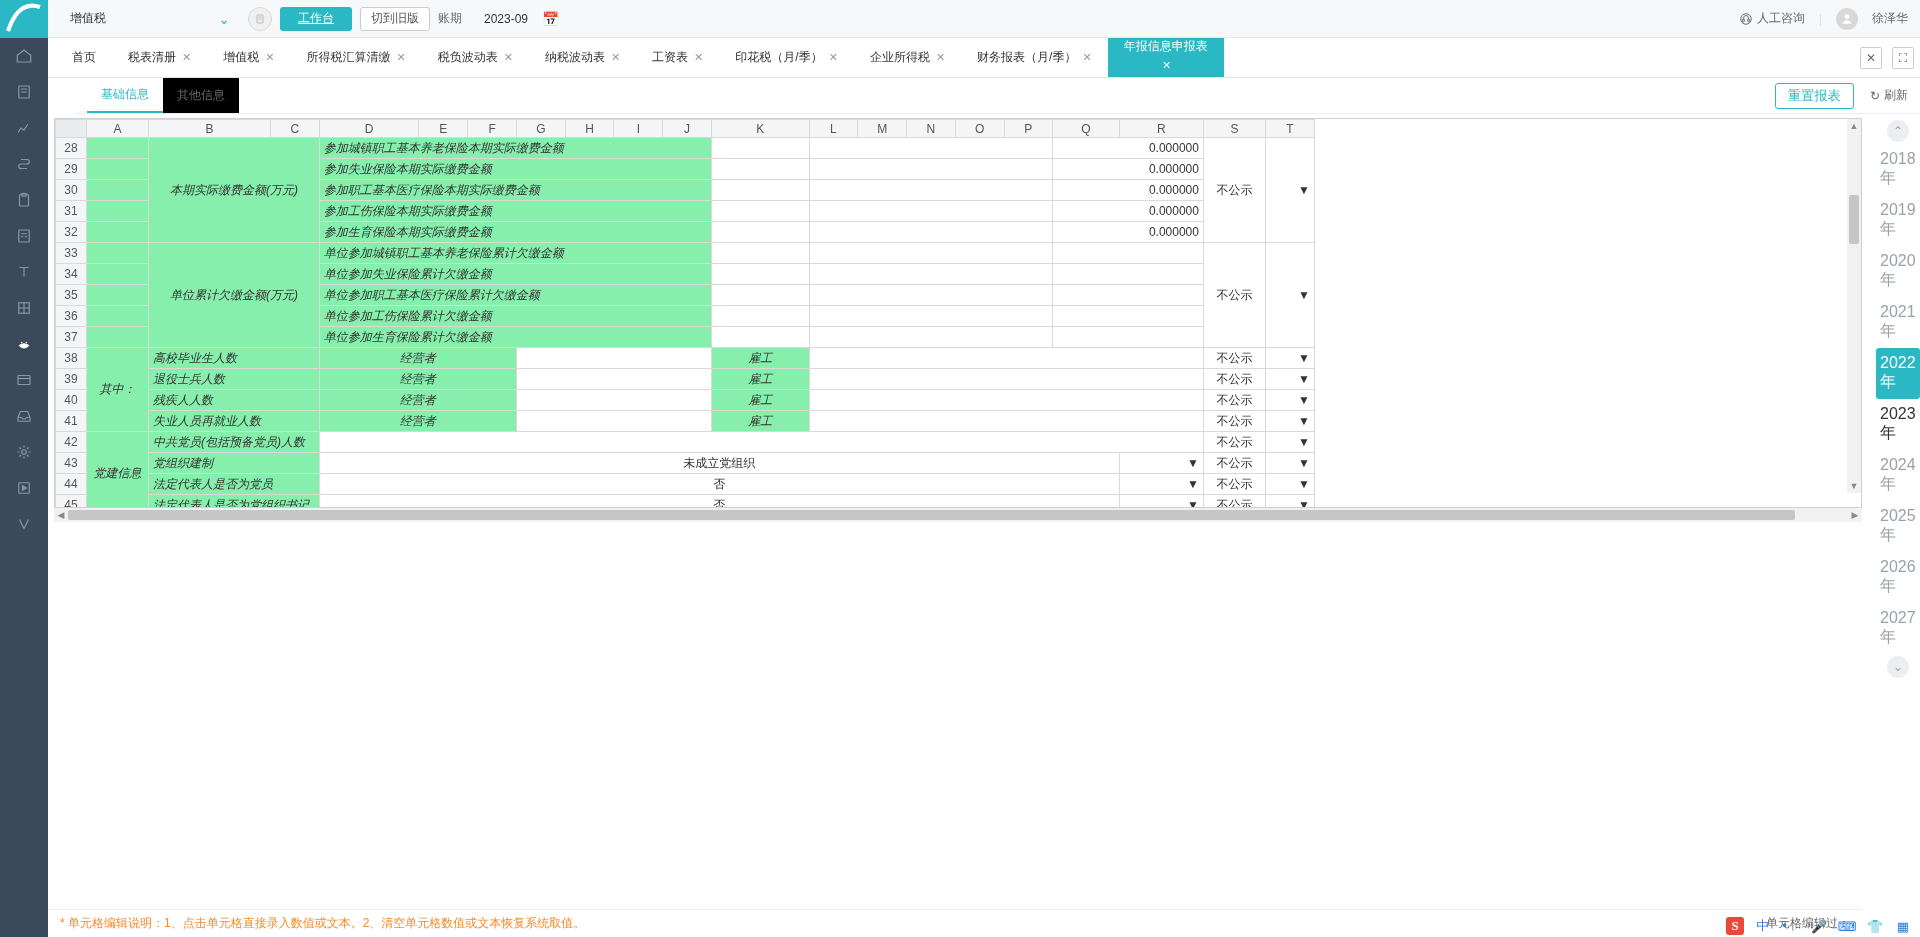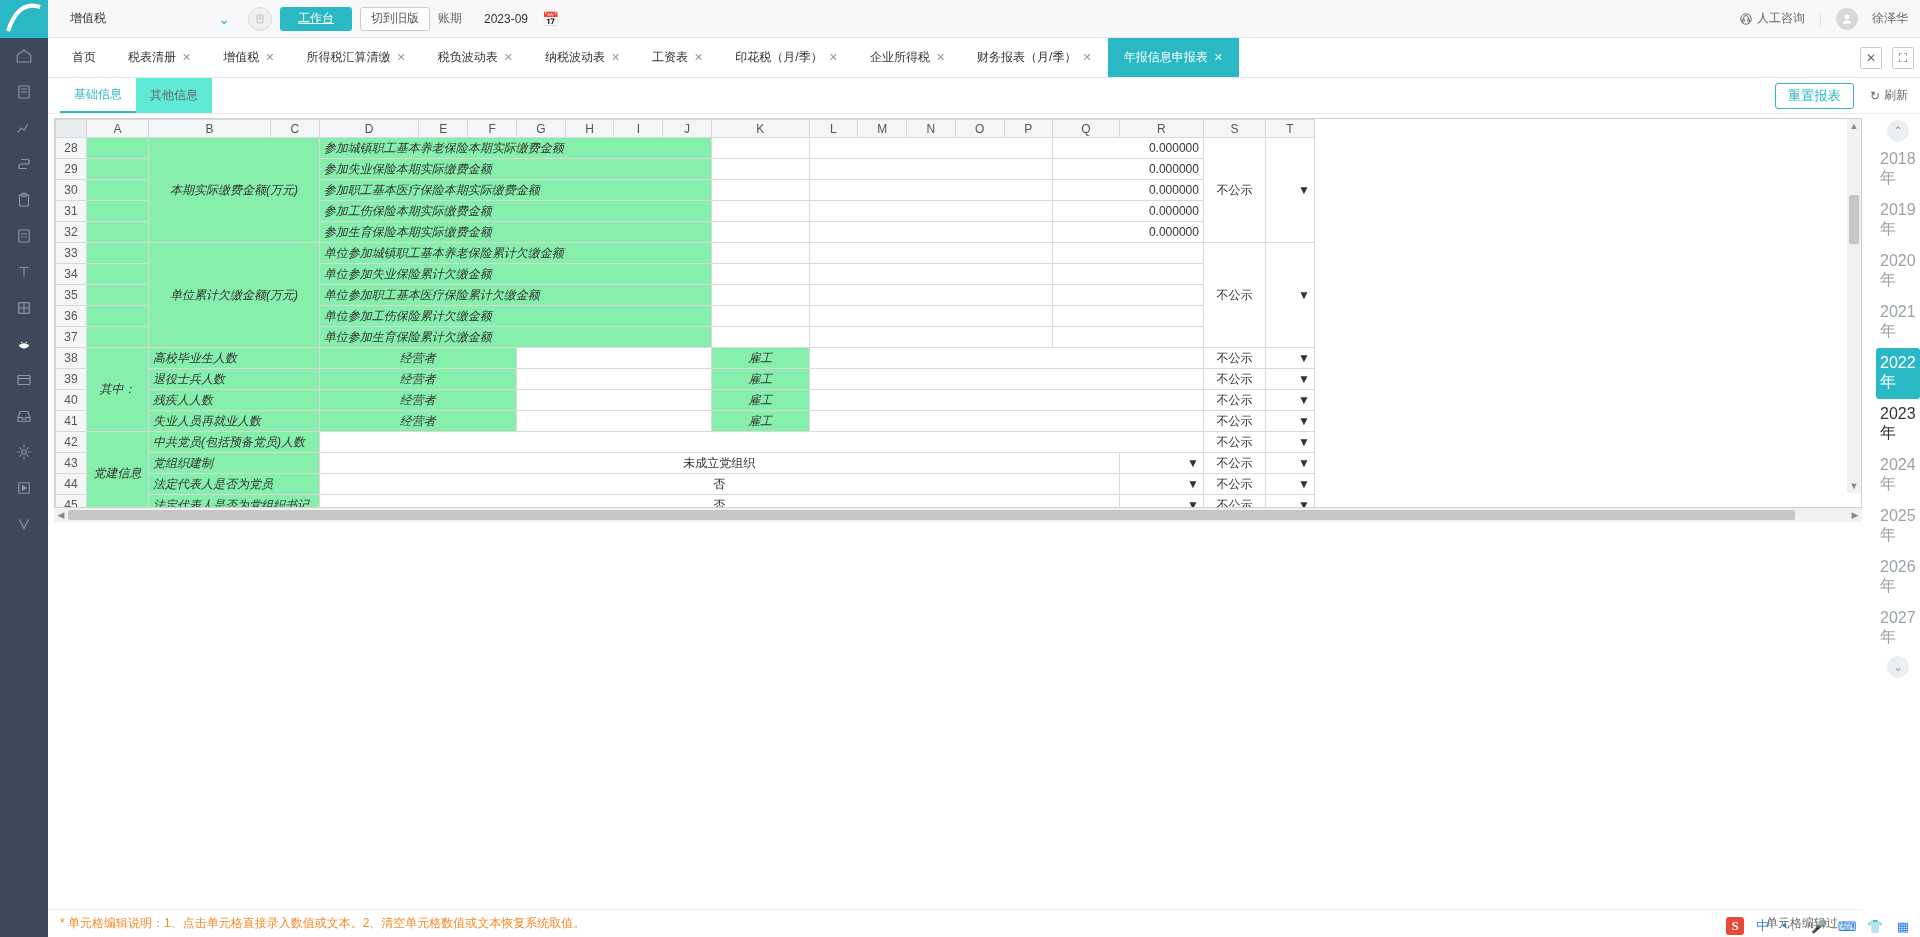--- a/index.html
+++ b/index.html
@@ -59,42 +59,43 @@
 
 
 .tabs-row {
   height: 40px; display: flex; align-items: stretch; border-bottom: 1px solid #e5e5e5;
   padding: 0 8px; background: #fff; position: relative;
 }
 .tab {
   display: flex; align-items: center; padding: 0 16px; cursor: pointer; color: #333;
   gap: 4px; white-space: nowrap;
 }
-.tab.active { background: #2ab9c4; color: #fff; }
+.tab.active { background: #2ab9c4; color: #fff; flex-direction: column; }
 .tab .close { color: #999; font-size: 11px; margin-left: 2px; }
 .tab.active .close { color: #e0f7f9; }
 .tabs-actions {
   position: absolute; right: 6px; top: 0; bottom: 0; display: flex; align-items: center; gap: 10px;
 }
 .tabs-actions span {
   width: 22px; height: 22px; display: inline-flex; align-items: center; justify-content: center;
   border: 1px solid #ccc; border-radius: 2px; color: #666; cursor: pointer; font-size: 12px;
 }
 
 
 .sub-row {
   height: 36px; display: flex; align-items: center; padding: 0 12px; background: #fff;
   border-bottom: 1px solid #eee;
+  margin-left: 27px;
 }
 .sub-tabs { display: flex; align-items: stretch; height: 100%; }
 .sub-tab {
   padding: 0 14px; display: flex; align-items: center; cursor: pointer; font-size: 12px;
 }
 .sub-tab.active { color: #2ab9c4; border-bottom: 2px solid #2ab9c4; background:#fff;}
-.sub-tab.inactive { background: #5eead4; color: #666; }
+.sub-tab.inactive { background: #000000; color: #666; }
 .sub-actions { margin-left: auto; display: flex; align-items: center; gap: 16px; }
 .btn-reset {
   border: 1px solid #2ab9c4; color: #2ab9c4; background: #fff; height: 26px;
   padding: 0 12px; border-radius: 3px; cursor: pointer;
 }
 .refresh { color: #666; cursor: pointer; display: flex; align-items: center; gap: 4px; }
 
 
 .content { flex: 1; display: flex; min-height: 0; position: relative; }
 .sheet-wrap { flex: 1; display: flex; flex-direction: column; min-width: 0; padding-right: 14px; }

